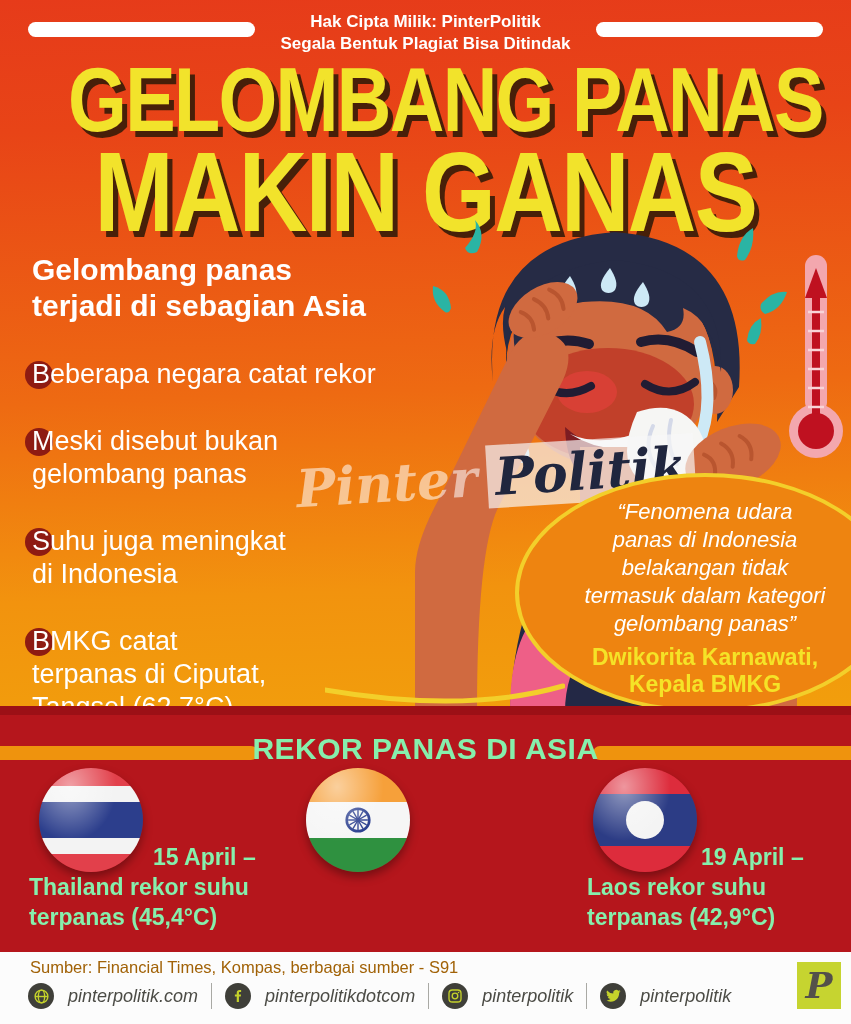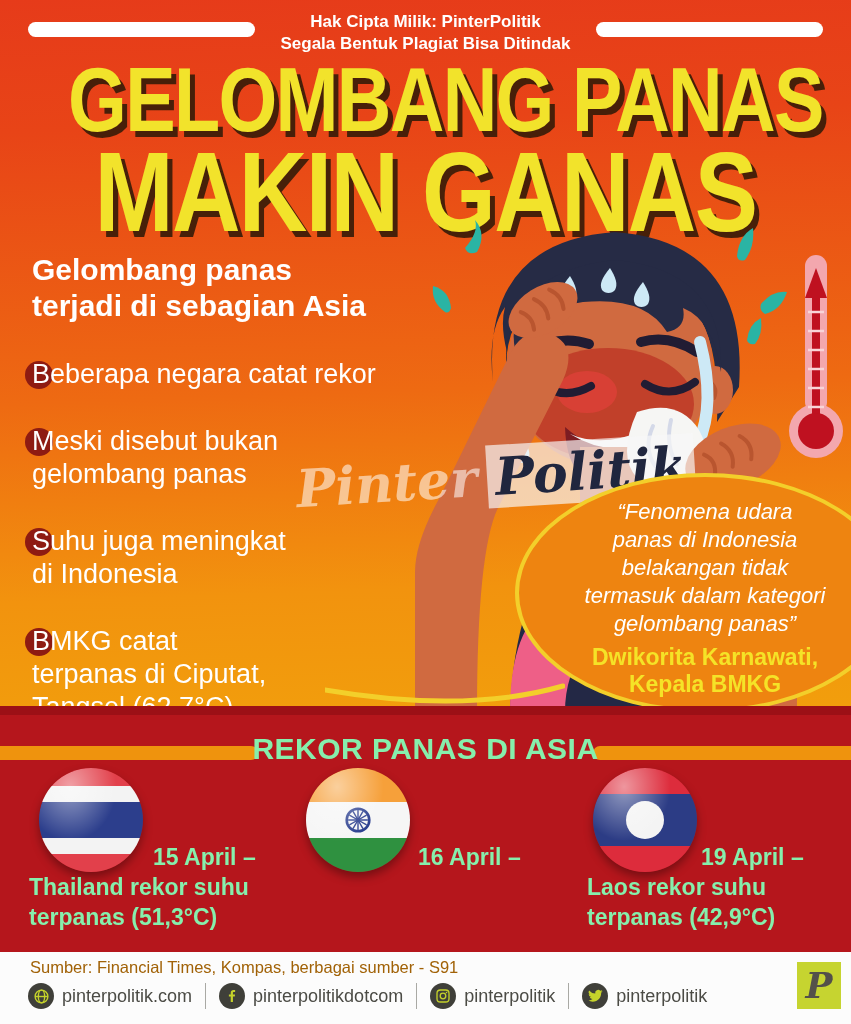--- a/index.html
+++ b/index.html
@@ -70,21 +70,21 @@
   .rec-date.laos{padding-left:118px;}
   .rec-text{padding-left:4px;white-space:pre-line;}
   .rec-0{left:25px;width:265px;}
   .rec-1{left:290px;width:276px;}
   .rec-2{left:583px;width:268px;}
 
   
   .footer{position:absolute;left:0;top:952px;width:851px;height:72px;background:#fcfcfc;z-index:11;}
   .source{position:absolute;left:30px;top:6px;font-size:16.5px;color:#a16207;}
   .socials{position:absolute;left:28px;top:31px;display:flex;align-items:center;}
-  .soc-item{display:flex;align-items:center;gap:8px;}
+  .soc-item{display:flex;align-items:center;gap:14px;font-style:italic;}
   .soc-icon{width:26px;height:26px;border-radius:50%;background:#3f3f39;display:flex;
             align-items:center;justify-content:center;flex:0 0 26px;}
   .soc-label{font-size:18px;color:#4b4b45;}
   .soc-div{width:1px;height:26px;background:#a9a9a4;margin:0 13px;}
   .p-logo{position:absolute;left:797px;top:10px;width:44px;height:47px;background:#c6d430;
           color:#53504a;font-family:"DejaVu Serif",serif;font-style:italic;font-weight:bold;
           font-size:36px;text-align:center;line-height:47px;}
 </style>
 </head>
 <body>
@@ -217,21 +217,21 @@
 
   <div class="red-section">
     <div class="hbar hbar-left"></div>
     <div class="hbar hbar-right"></div>
     <h2 class="sec-heading">REKOR PANAS DI ASIA</h2>
 
     <div class="flag flag-th"></div>
     <div class="rec-block rec-0">
       <div class="rec-date">15 April –</div>
       <div class="rec-text">Thailand rekor suhu
-terpanas (51,3°C)</div>
+terpanas (45,4°C)</div>
     </div>
 
     <div class="flag flag-in">
       <svg class="chakra" width="34" height="34" viewBox="0 0 24 24">
         <circle cx="12" cy="12" r="8" fill="none" stroke="#2b3f8f" stroke-width="1.8"></circle>
         <circle cx="12" cy="12" r="1.6" fill="#2b3f8f"></circle>
         <g stroke="#2b3f8f" stroke-width="1">
           <line x1="12" y1="12" x2="19" y2="12"></line>
             <line x1="12" y1="12" x2="18.06" y2="15.5"></line>
           <line x1="12" y1="12" x2="15.5" y2="18.06"></line>
@@ -241,21 +241,20 @@
           <line x1="12" y1="12" x2="5" y2="12"></line>
             <line x1="12" y1="12" x2="5.94" y2="8.5"></line>
           <line x1="12" y1="12" x2="8.5" y2="5.94"></line>
             <line x1="12" y1="12" x2="12" y2="5"></line>
           <line x1="12" y1="12" x2="15.5" y2="5.94"></line>
             <line x1="12" y1="12" x2="18.06" y2="8.5"></line>
         </g>
       </svg>
     </div>
     <div class="rec-block rec-1">
-      <div class="rec-date">16 April –</div>
     </div>
 
     <div class="flag flag-la">
       <div class="la-circle"></div>
     </div>
     <div class="rec-block rec-2">
       <div class="rec-date laos">19 April –</div>
       <div class="rec-text">Laos rekor suhu
 terpanas (42,9°C)</div>
     </div>

